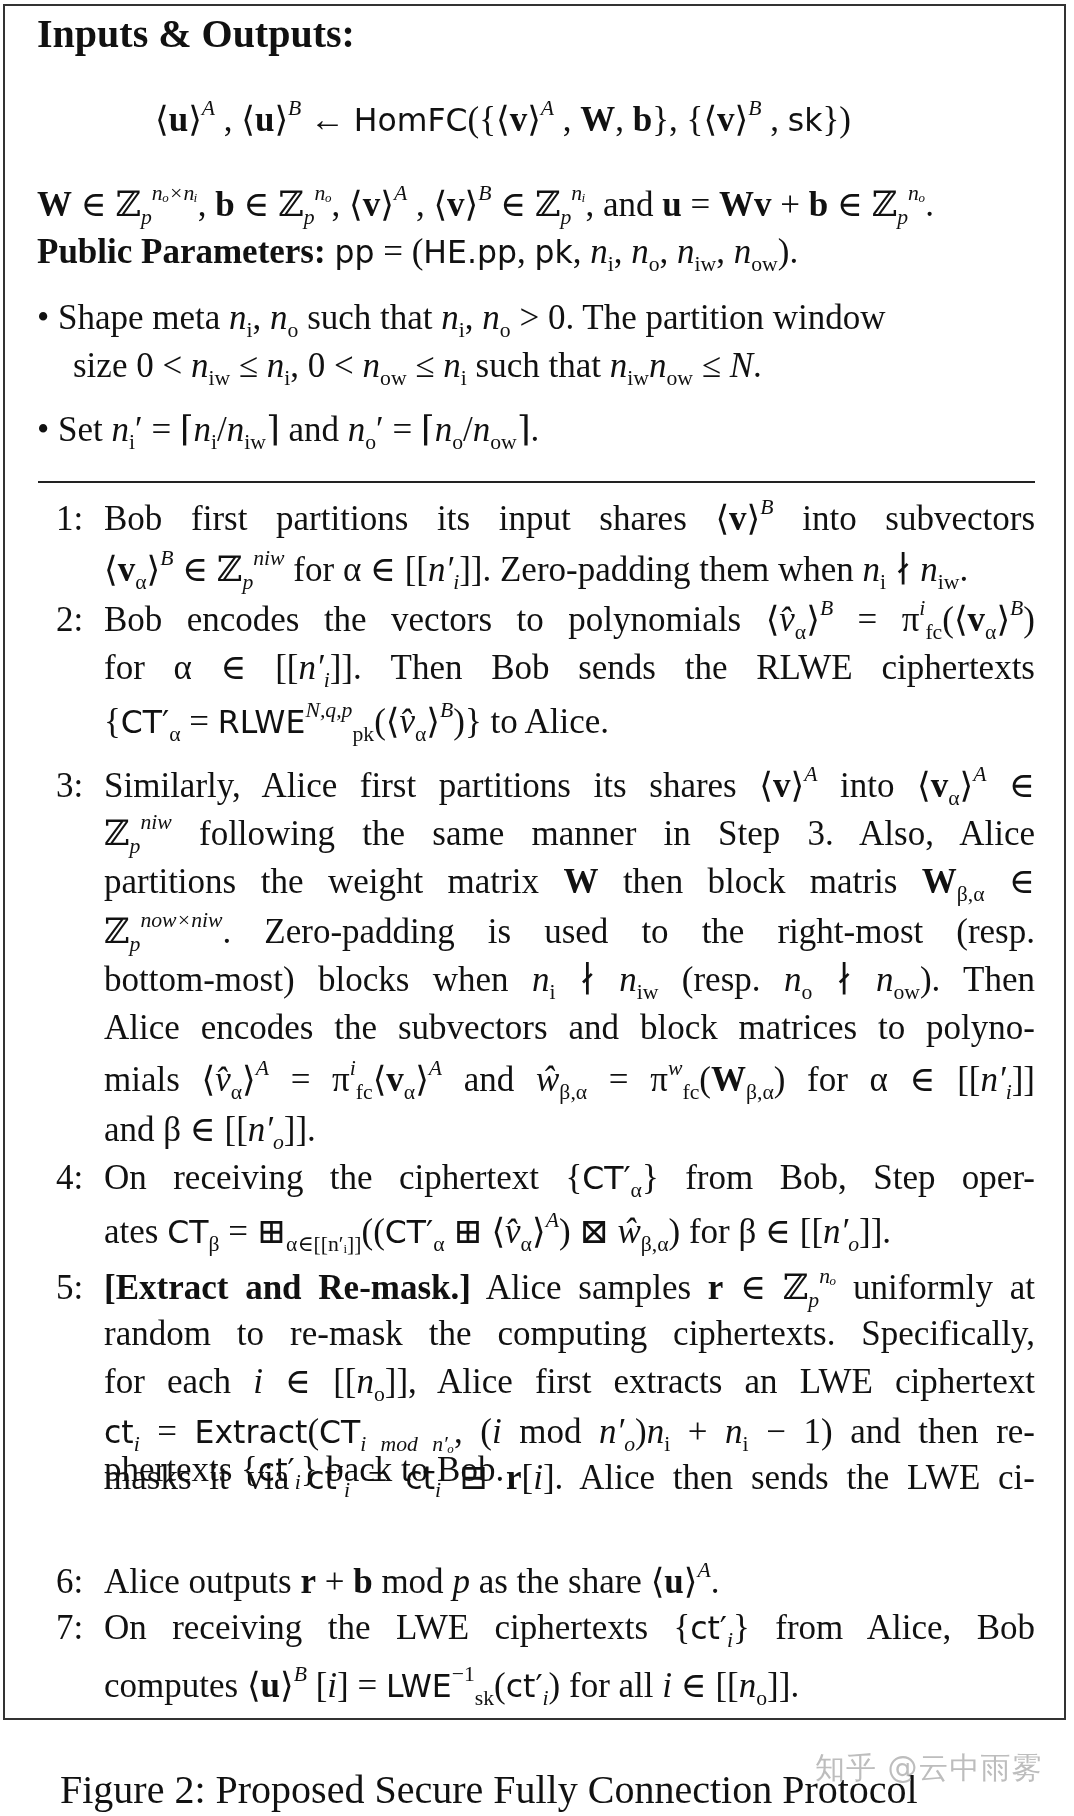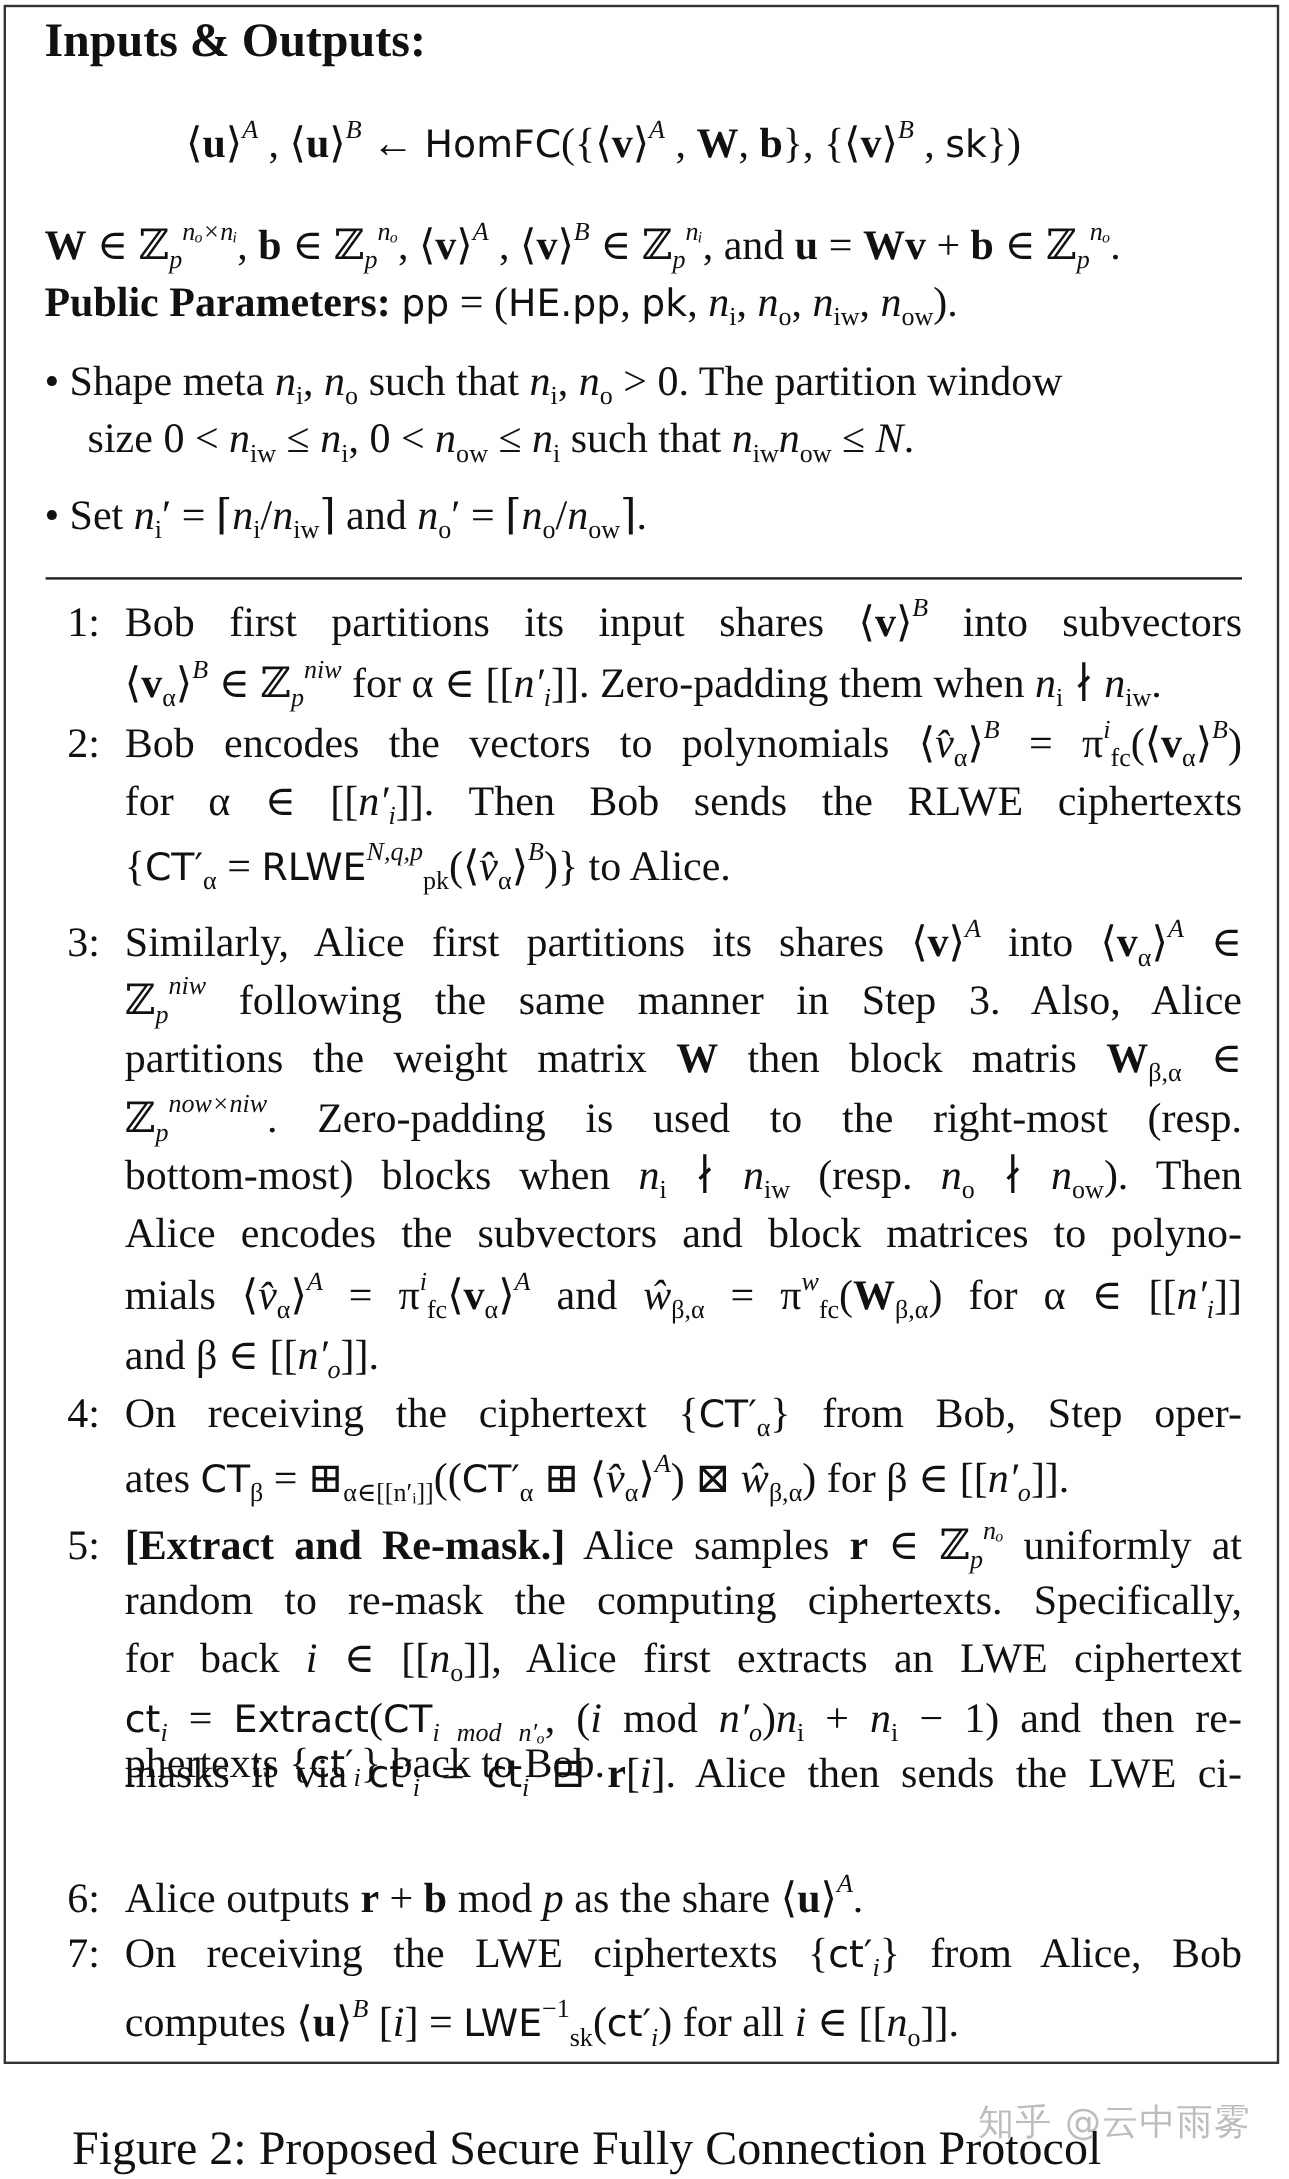--- a/index.html
+++ b/index.html
@@ -57,21 +57,21 @@
     <div class="ln" style="left: 104px; top: 958px; width: 931px; white-space: normal; text-align: justify; text-align-last: justify; height: 44px; overflow: visible;"><span class="tok">bottom-most) blocks when </span><span class="tok i">n</span><span class="tok sub">i</span><span class="tok"> ∤ </span><span class="tok i">n</span><span class="tok sub">iw</span><span class="tok"> (resp. </span><span class="tok i">n</span><span class="tok sub">o</span><span class="tok"> ∤ </span><span class="tok i">n</span><span class="tok sub">ow</span><span class="tok">). Then</span></div>
     <div class="ln" style="left: 104px; top: 1006px; width: 931px; white-space: normal; text-align: justify; text-align-last: justify; height: 44px; overflow: visible;"><span class="tok">Alice encodes the subvectors and block matrices to polyno-</span></div>
     <div class="ln" style="left: 104px; top: 1058px; width: 931px; white-space: normal; text-align: justify; text-align-last: justify; height: 44px; overflow: visible;"><span class="tok">mials ⟨</span><span class="tok i">v̂</span><span class="tok sub">α</span><span class="tok">⟩</span><span class="tok supi">A</span><span class="tok"> = π</span><span class="tok supi">i</span><span class="tok sub">fc</span><span class="tok">⟨</span><span class="tok b">v</span><span class="tok sub">α</span><span class="tok">⟩</span><span class="tok supi">A</span><span class="tok"> and </span><span class="tok i">ŵ</span><span class="tok sub">β,α</span><span class="tok"> = π</span><span class="tok supi">w</span><span class="tok sub">fc</span><span class="tok">(</span><span class="tok b">W</span><span class="tok sub">β,α</span><span class="tok">) for α ∈ [[</span><span class="tok i">n′</span><span class="tok subi">i</span><span class="tok">]]</span></div>
     <div class="ln" style="left: 104px; top: 1108px;"><span class="tok">and β ∈ [[</span><span class="tok i">n′</span><span class="tok subi">o</span><span class="tok">]].</span></div>
     <div class="num" style="top: 1156px;">4:</div>
     <div class="ln" style="left: 104px; top: 1156px; width: 931px; white-space: normal; text-align: justify; text-align-last: justify; height: 44px; overflow: visible;"><span class="tok">On receiving the ciphertext {</span><span class="tok sf">CT′</span><span class="tok sub">α</span><span class="tok">} from Bob, Step oper-</span></div>
     <div class="ln" style="left: 104px; top: 1210px;"><span class="tok">ates </span><span class="tok sf">CT</span><span class="tok sub">β</span><span class="tok"> = ⊞</span><span class="tok sub">α∈[[n′ᵢ]]</span><span class="tok">((</span><span class="tok sf">CT′</span><span class="tok sub">α</span><span class="tok"> ⊞ ⟨</span><span class="tok i">v̂</span><span class="tok sub">α</span><span class="tok">⟩</span><span class="tok supi">A</span><span class="tok">) ⊠ </span><span class="tok i">ŵ</span><span class="tok sub">β,α</span><span class="tok">) for β ∈ [[</span><span class="tok i">n′</span><span class="tok subi">o</span><span class="tok">]].</span></div>
     <div class="num" style="top: 1266px;">5:</div>
     <div class="ln" style="left: 104px; top: 1266px; width: 931px; white-space: normal; text-align: justify; text-align-last: justify; height: 44px; overflow: visible;"><span class="tok b">[Extract and Re-mask.]</span><span class="tok"> Alice samples </span><span class="tok b">r</span><span class="tok"> ∈ ℤ</span><span class="tok subi">p</span><span class="tok supi">nₒ</span><span class="tok"> uniformly at</span></div>
     <div class="ln" style="left: 104px; top: 1312px; width: 931px; white-space: normal; text-align: justify; text-align-last: justify; height: 44px; overflow: visible;"><span class="tok">random to re-mask the computing ciphertexts. Specifically,</span></div>
-    <div class="ln" style="left: 104px; top: 1360px; width: 931px; white-space: normal; text-align: justify; text-align-last: justify; height: 44px; overflow: visible;"><span class="tok">for back </span><span class="tok i">i</span><span class="tok"> ∈ [[</span><span class="tok i">n</span><span class="tok sub">o</span><span class="tok">]], Alice first extracts an LWE ciphertext</span></div>
+    <div class="ln" style="left: 104px; top: 1360px; width: 931px; white-space: normal; text-align: justify; text-align-last: justify; height: 44px; overflow: visible;"><span class="tok">for each </span><span class="tok i">i</span><span class="tok"> ∈ [[</span><span class="tok i">n</span><span class="tok sub">o</span><span class="tok">]], Alice first extracts an LWE ciphertext</span></div>
     <div class="ln" style="left: 104px; top: 1410px; width: 931px; white-space: normal; text-align: justify; text-align-last: justify; height: 44px; overflow: visible;"><span class="tok sf">ct</span><span class="tok subi">i</span><span class="tok"> = </span><span class="tok sf">Extract</span><span class="tok">(</span><span class="tok sf">CT</span><span class="tok subi">i mod n′ₒ</span><span class="tok">, (</span><span class="tok i">i</span><span class="tok"> mod </span><span class="tok i">n′</span><span class="tok subi">o</span><span class="tok">)</span><span class="tok i">n</span><span class="tok sub">i</span><span class="tok"> + </span><span class="tok i">n</span><span class="tok sub">i</span><span class="tok"> − 1) and then re-</span></div>
     <div class="ln" style="left: 104px; top: 1456px; width: 931px; white-space: normal; text-align: justify; text-align-last: justify; height: 44px; overflow: visible;"><span class="tok">masks it via </span><span class="tok sf">ct′</span><span class="tok subi">i</span><span class="tok"> = </span><span class="tok sf">ct</span><span class="tok subi">i</span><span class="tok"> ⊟ </span><span class="tok b">r</span><span class="tok">[</span><span class="tok i">i</span><span class="tok">]. Alice then sends the LWE ci-</span></div>
     <div class="ln" style="left: 104px; top: 1448px;"><span class="tok">phertexts {</span><span class="tok sf">ct′</span><span class="tok subi">i</span><span class="tok">} back to Bob.</span></div>
     <div class="num" style="top: 1560px;">6:</div>
     <div class="ln" style="left: 104px; top: 1560px;"><span class="tok">Alice outputs </span><span class="tok b">r</span><span class="tok"> + </span><span class="tok b">b</span><span class="tok"> mod </span><span class="tok i">p</span><span class="tok"> as the share ⟨</span><span class="tok b">u</span><span class="tok">⟩</span><span class="tok supi">A</span><span class="tok">.</span></div>
     <div class="num" style="top: 1606px;">7:</div>
     <div class="ln" style="left: 104px; top: 1606px; width: 931px; white-space: normal; text-align: justify; text-align-last: justify; height: 44px; overflow: visible;"><span class="tok">On receiving the LWE ciphertexts {</span><span class="tok sf">ct′</span><span class="tok subi">i</span><span class="tok">} from Alice, Bob</span></div>
     <div class="ln" style="left: 104px; top: 1664px;"><span class="tok">computes ⟨</span><span class="tok b">u</span><span class="tok">⟩</span><span class="tok supi">B</span><span class="tok"> [</span><span class="tok i">i</span><span class="tok">] = </span><span class="tok sf">LWE</span><span class="tok sup">−1</span><span class="tok sub">sk</span><span class="tok">(</span><span class="tok sf">ct′</span><span class="tok subi">i</span><span class="tok">) for all </span><span class="tok i">i</span><span class="tok"> ∈ [[</span><span class="tok i">n</span><span class="tok sub">o</span><span class="tok">]].</span></div>
   </div>
 

